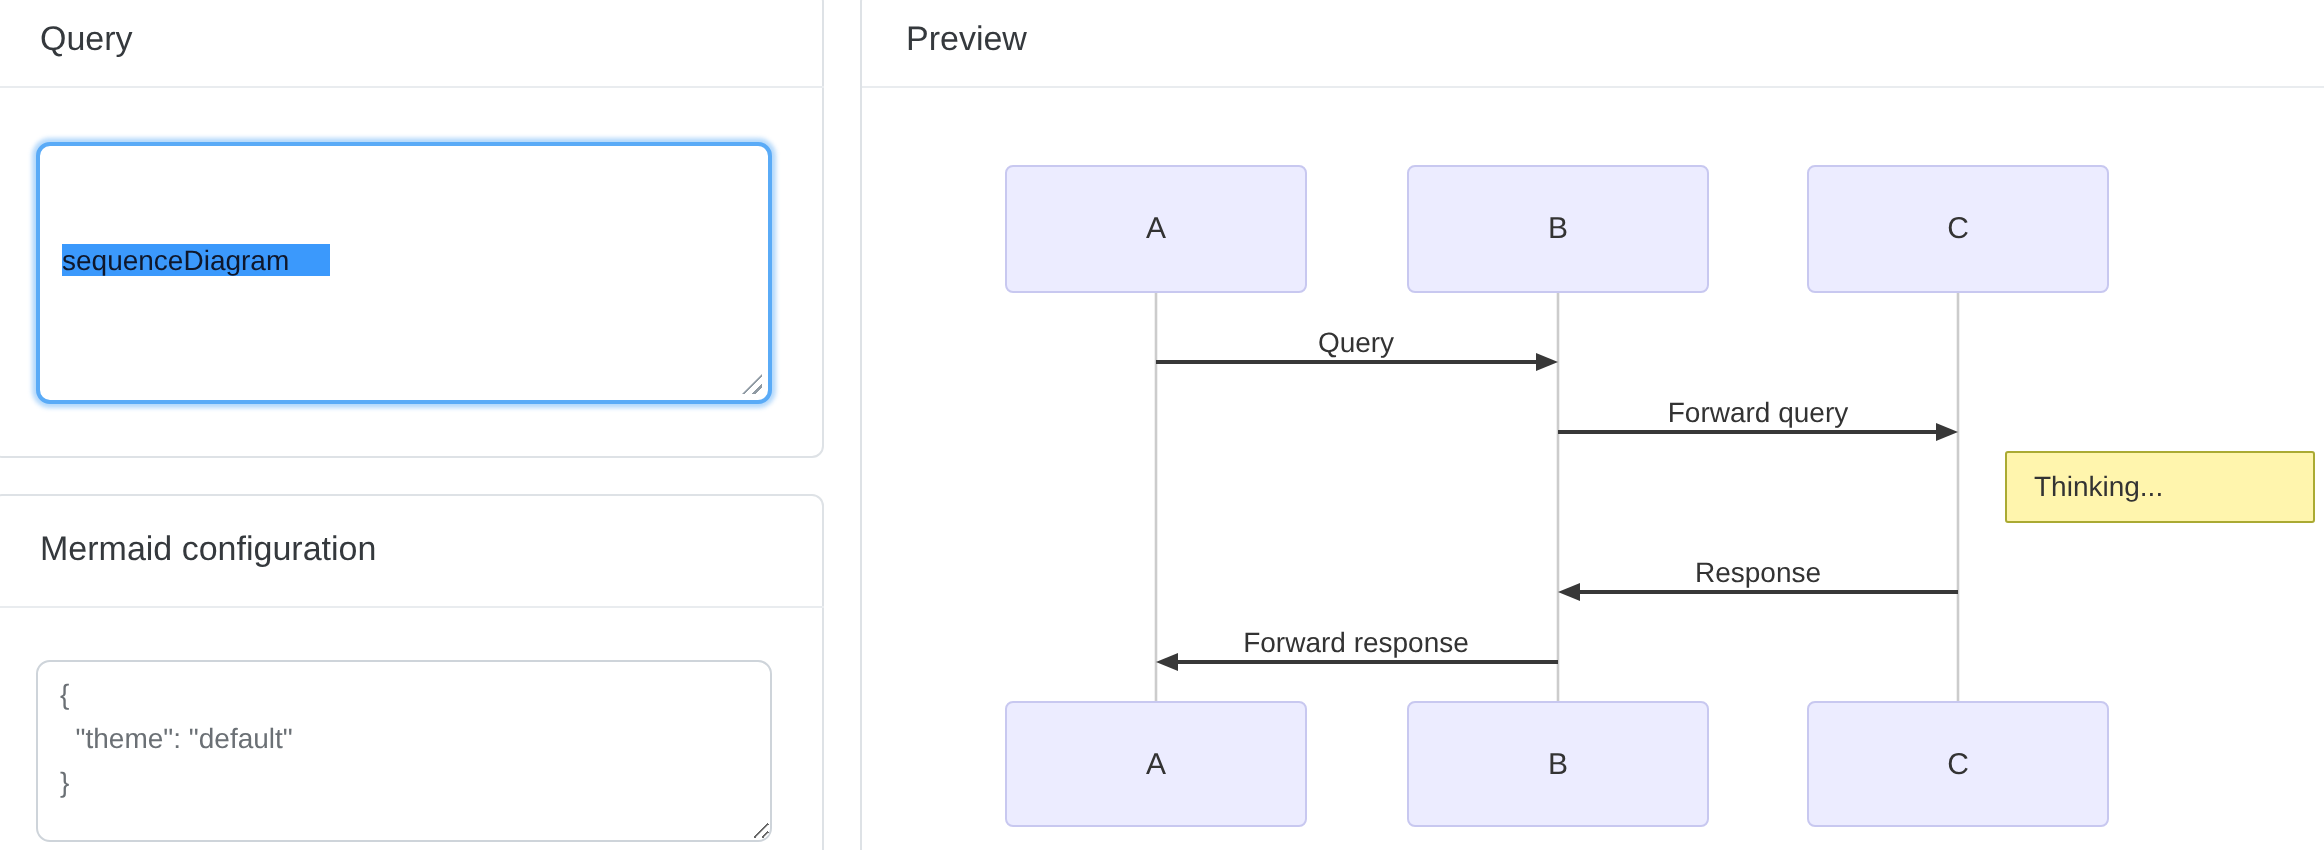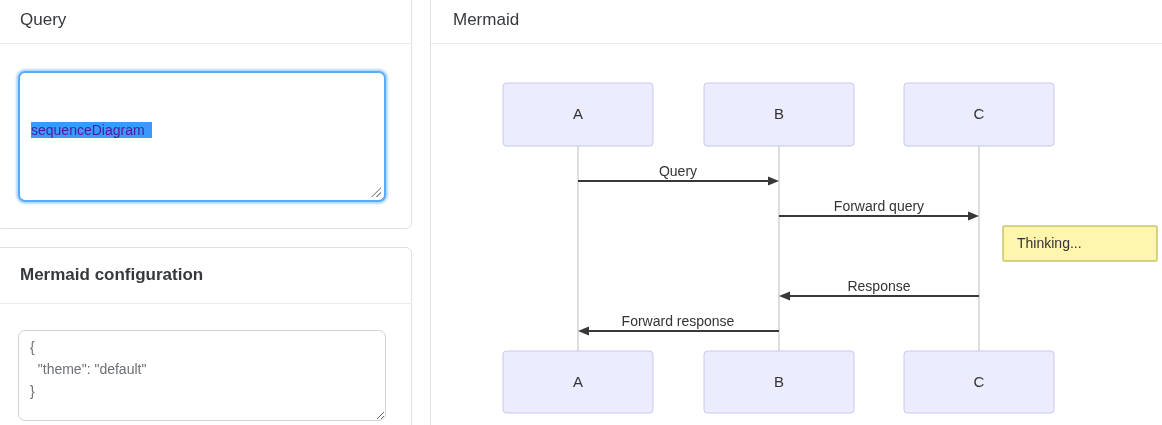--- a/index.html
+++ b/index.html
@@ -12,34 +12,34 @@
   .card{position:absolute;border:1px solid #dee2e6;border-radius:6px;box-sizing:border-box;background:#fff;}
   #card-code{left:-5px;top:-5px;width:417px;height:234px;}
   #card-config{left:-5px;top:247px;width:417px;height:200px;}
   #card-preview{left:430px;top:-5px;width:760px;height:437px;}
   .divider{position:absolute;height:1px;background:#e9ecef;}
   #divider-code{left:0;top:43px;width:412px;}
   #divider-config{left:0;top:303px;width:412px;}
   #divider-preview{left:431px;top:43px;width:731px;}
   .section-title{position:absolute;font-size:17px;font-weight:400;color:#35393d;white-space:nowrap;}
   #title-code{left:20px;top:10px;}
-  #title-config{left:20px;top:265px;font-weight:bold;}
+  #title-config{left:20px;top:265px;}
   #title-preview{left:453px;top:10px;}
 
   
   #code-editor{
     position:absolute;left:18px;top:71px;width:368px;height:131px;
     box-sizing:border-box;background:#fff;
     border:2px solid #5aabf7;border-radius:7px;
     box-shadow:0 0 2px 2px rgba(90,171,247,0.45);
     padding:5px 11px;overflow:hidden;
     font-size:14px;line-height:21px;white-space:pre;cursor:text;
   }
   .code-line{height:21px;}
-  .code-line span{background:#3b99fc;color:#4c1d95;padding-right:7px;}
+  .code-line span{background:#3b99fc;color:#0f172a;padding-right:20px;}
   .resize-handle{
     position:absolute;right:3px;bottom:3px;width:10px;height:10px;
     background:repeating-linear-gradient(135deg,transparent 0 2.5px,#8f9aa3 2.5px 4px);
     clip-path:polygon(100% 0,0 100%,100% 100%);
   }
 
   
   #config-input{
     position:absolute;left:18px;top:330px;width:368px;height:91px;
     box-sizing:border-box;border:1px solid #ced4da;border-radius:7px;
@@ -75,21 +75,21 @@
 </div>
 
 <div class="card" id="card-config"></div>
 <div class="section-title" id="title-config">Mermaid configuration</div>
 <div class="divider" id="divider-config"></div>
 <textarea id="config-input" spellcheck="false" style="">{
   "theme": "default"
 }</textarea>
 
 <div class="card" id="card-preview"></div>
-<div class="section-title" id="title-preview">Mermaid</div>
+<div class="section-title" id="title-preview">Preview</div>
 <div class="divider" id="divider-preview"></div>
 
 <svg id="diagram-svg" width="731" height="382" viewBox="0 0 731 382" xmlns="http://www.w3.org/2000/svg">
 
   <line class="lifeline" x1="147" y1="103" x2="147" y2="308"></line>
   <line class="lifeline" x1="348" y1="103" x2="348" y2="308"></line>
   <line class="lifeline" x1="548" y1="103" x2="548" y2="308"></line>
 
   <text class="msg-label" x="247" y="133">Query</text>
   <line class="msg-line" x1="147" y1="138" x2="339" y2="138"></line>

